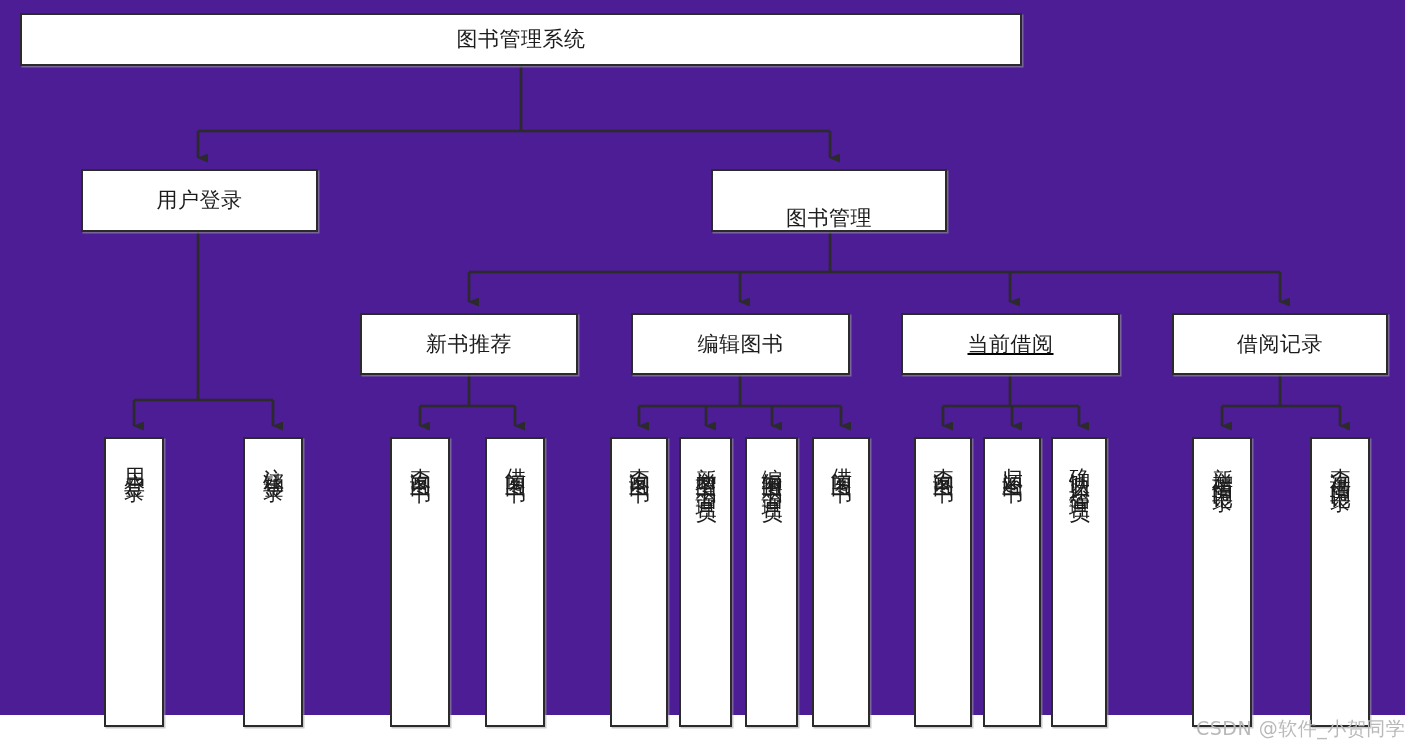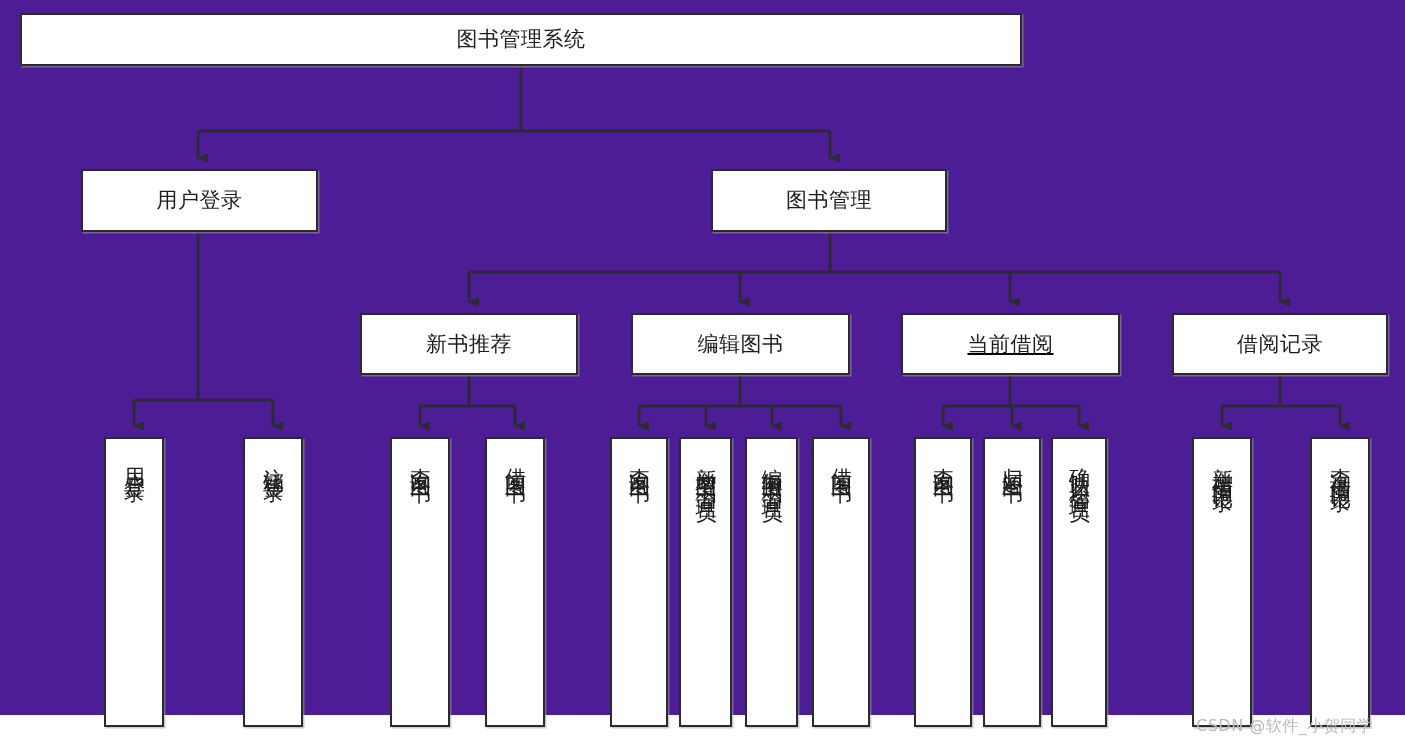--- a/index.html
+++ b/index.html
@@ -54,21 +54,21 @@
     writing-mode: vertical-rl;
     text-orientation: upright;
     white-space: normal;
     letter-spacing: 5px;
     font-size: 21px;
     line-height: 1.0;
     max-height: 272px;
   }
   .watermark {
     position: absolute;
-    font-size: 16px;
+    font-size: 19px;
     color: #b9b9b9;
     white-space: nowrap;
     letter-spacing: 0.5px;
   }
 </style>
 </head>
 <body>
 
 <div id="diagram-root">
 
@@ -136,21 +136,21 @@
     </g>
   </svg>
 
   <div class="node-box" id="node-root" style="left: 20px; top: 13px; width: 1002px; height: 53px;">
     <span class="node-label">图书管理系统</span>
   </div>
 
   <div class="node-box" id="node-l2-0" style="left: 81px; top: 169px; width: 237px; height: 63px;">
     <span class="node-label">用户登录</span>
   </div>
-  <div class="node-box" id="node-l2-1" style="left: 711px; top: 169px; width: 236px; height: 63px;">
+  <div class="node-box" id="node-l2-1" style="left: 711px; top: 169px; width: 236px; height: 63px; align-items: flex-end;">
     <span class="node-label">图书管理</span>
   </div>
 
   <div class="node-box" id="node-l3-0" style="left: 360px; top: 313px; width: 218px; height: 62px;">
     <span class="node-label">新书推荐</span>
   </div>
   <div class="node-box" id="node-l3-1" style="left: 631px; top: 313px; width: 219px; height: 62px;">
     <span class="node-label">编辑图书</span>
   </div>
   <div class="node-box" id="node-l3-2" style="left: 901px; top: 313px; width: 219px; height: 62px; text-decoration: underline;">

